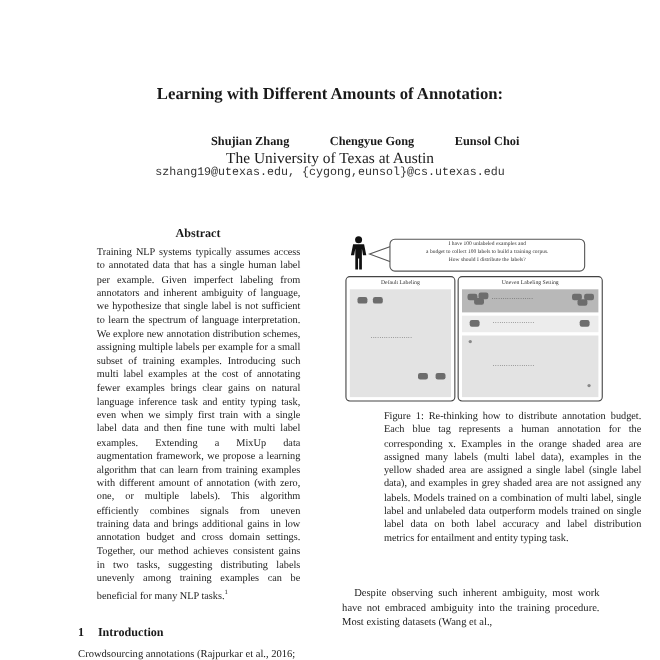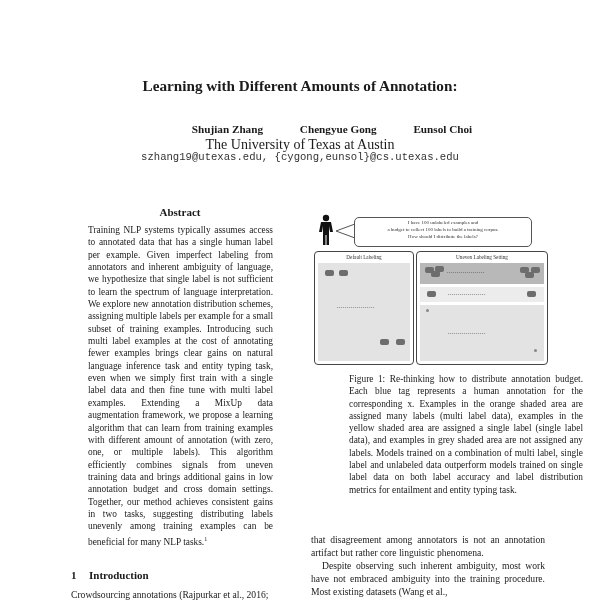--- a/index.html
+++ b/index.html
@@ -113,15 +113,14 @@
       <div style="position:absolute;left:6px;top:4px;width:3px;height:3px;background:#888;border-radius:50%"></div>
       <div class="dots" style="left:28px;top:24px">...................</div>
       <div style="position:absolute;left:114px;top:44px;width:3px;height:3px;background:#888;border-radius:50%"></div>
     </div>
   </div>
 </div>
 
 <div class="caption">Figure 1: Re-thinking how to distribute annotation budget. Each blue tag represents a human annotation for the corresponding x. Examples in the orange shaded area are assigned many labels (multi label data), examples in the yellow shaded area are assigned a single label (single label data), and examples in grey shaded area are not assigned any labels. Models trained on a combination of multi label, single label and unlabeled data outperform models trained on single label data on both label accuracy and label distribution metrics for entailment and entity typing task.</div>
 
 <div class="right-body">
-  <p>that disagreement among annotators is not an annotation artifact but rather core linguistic phenomena.</p>
   <p class="indent">Despite observing such inherent ambiguity, most work have not embraced ambiguity into the training procedure. Most existing datasets (Wang et al.,</p>
 </div>
 
 </body></html>

